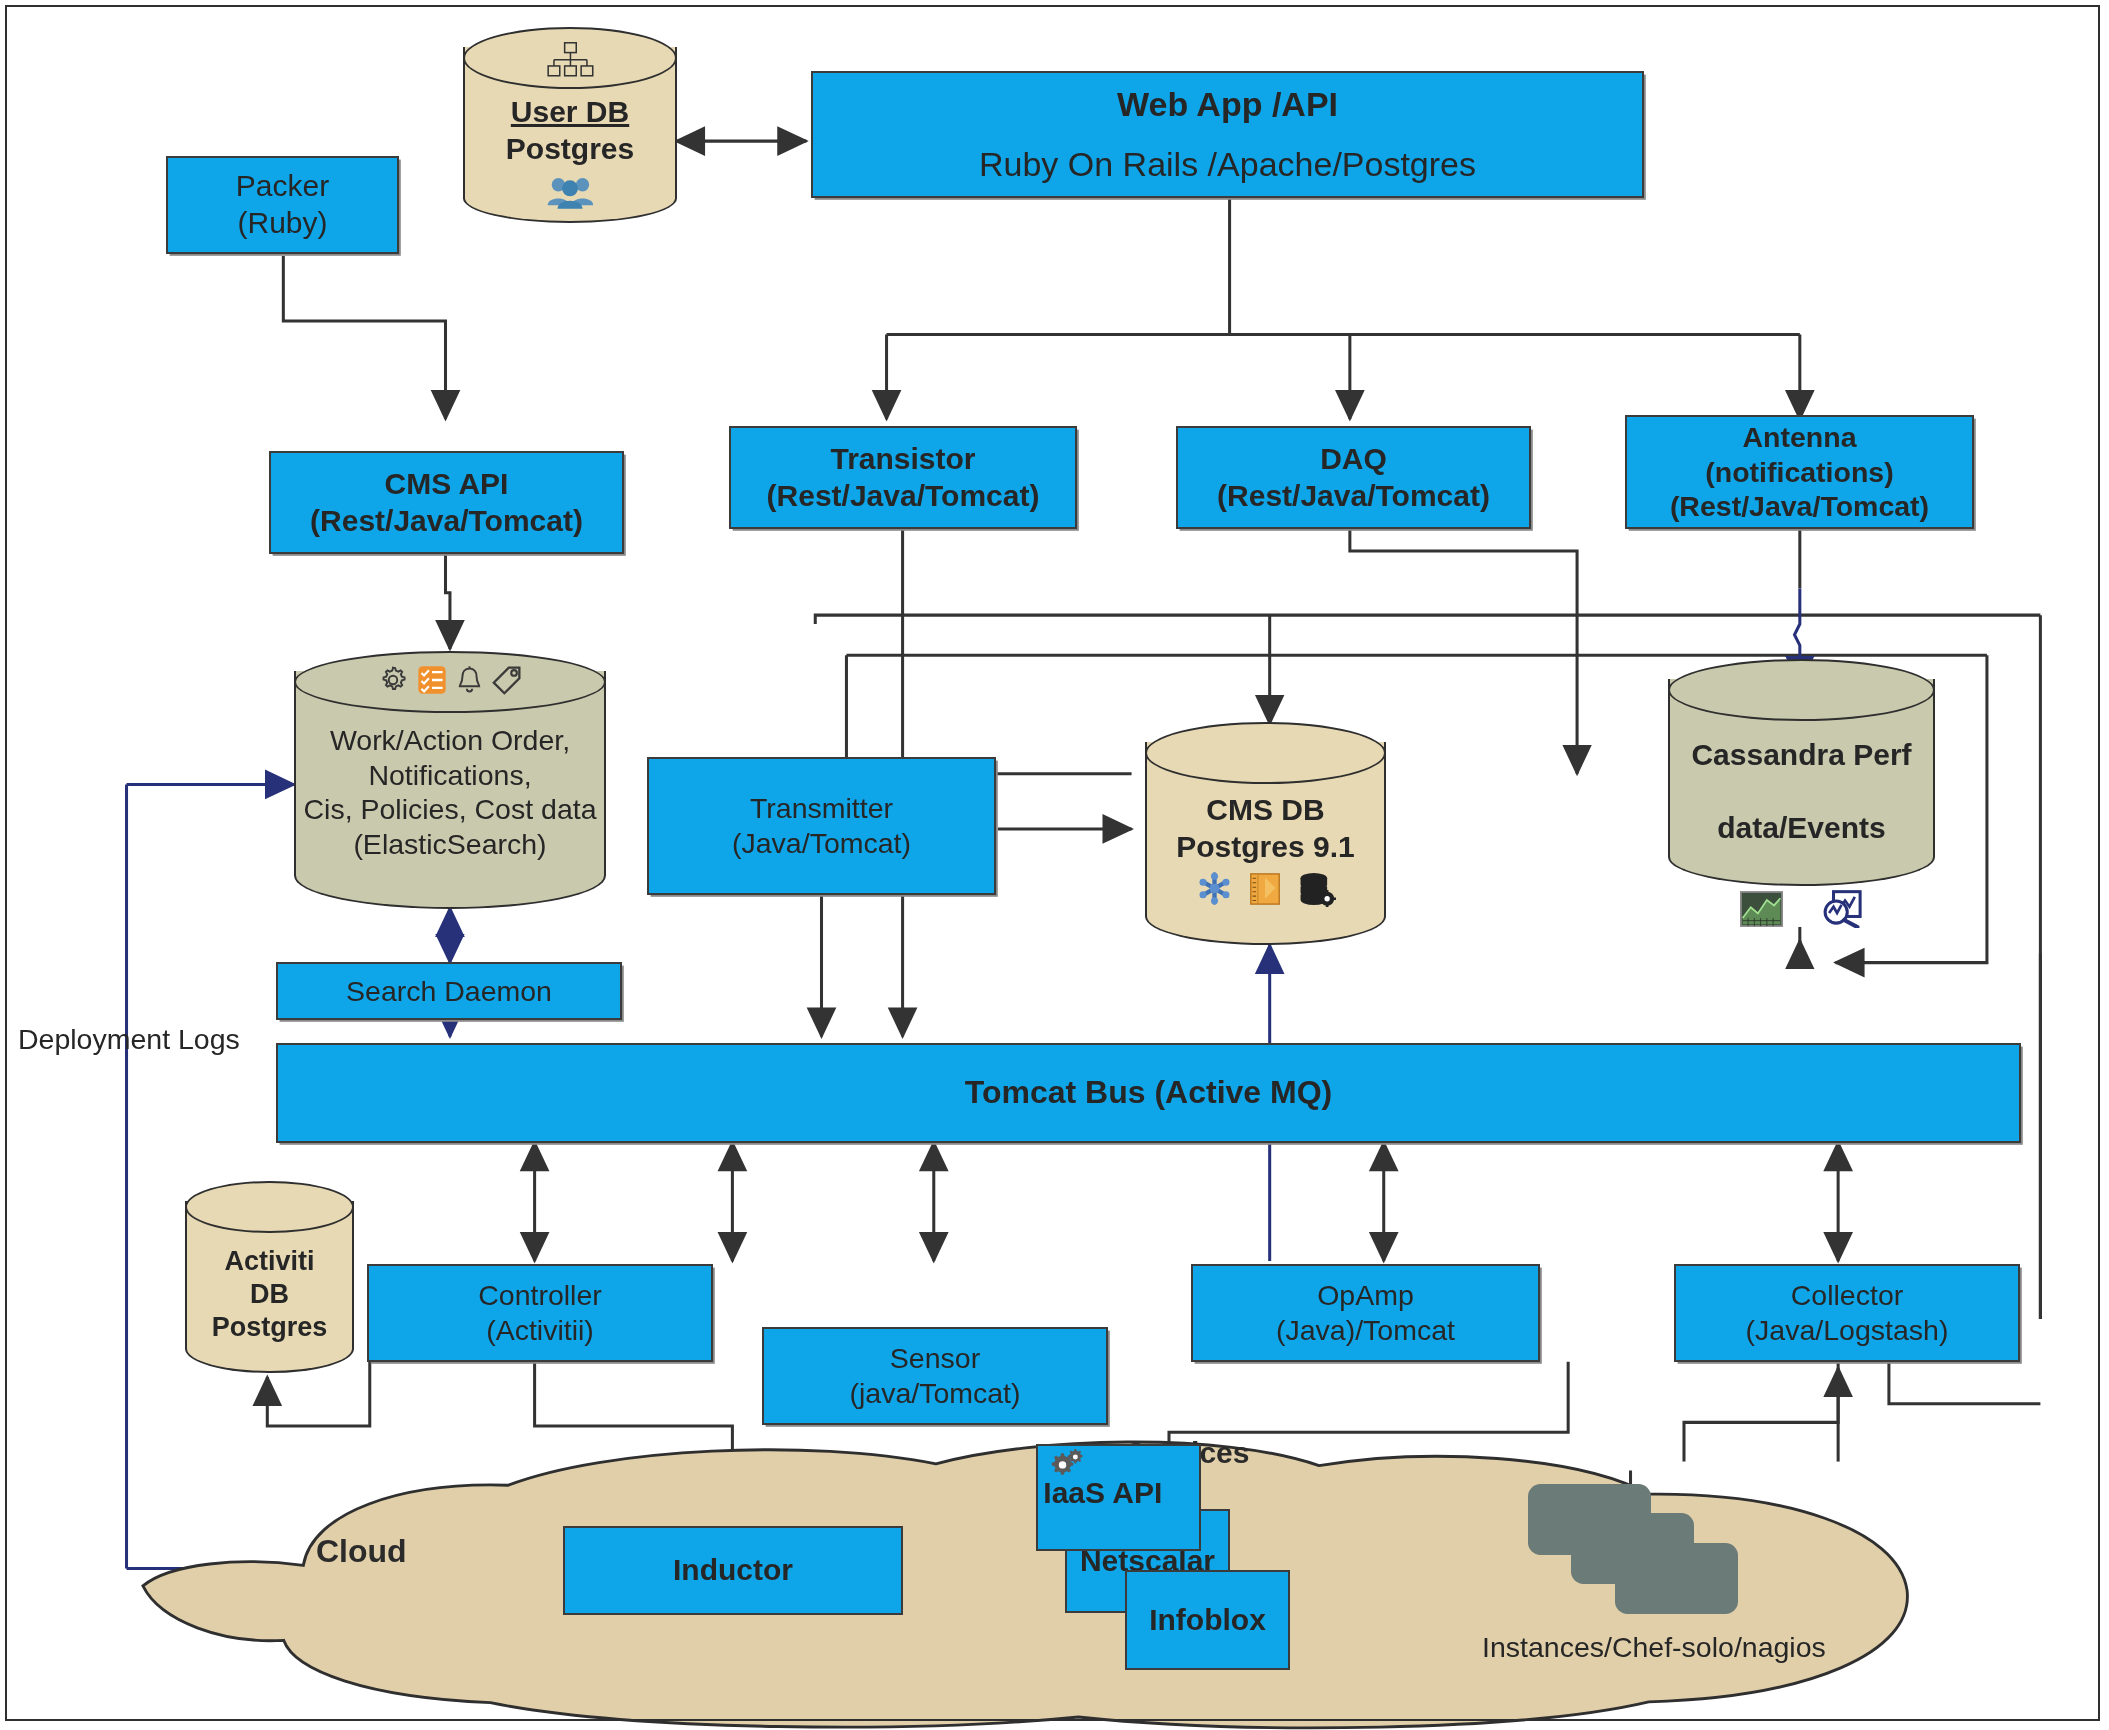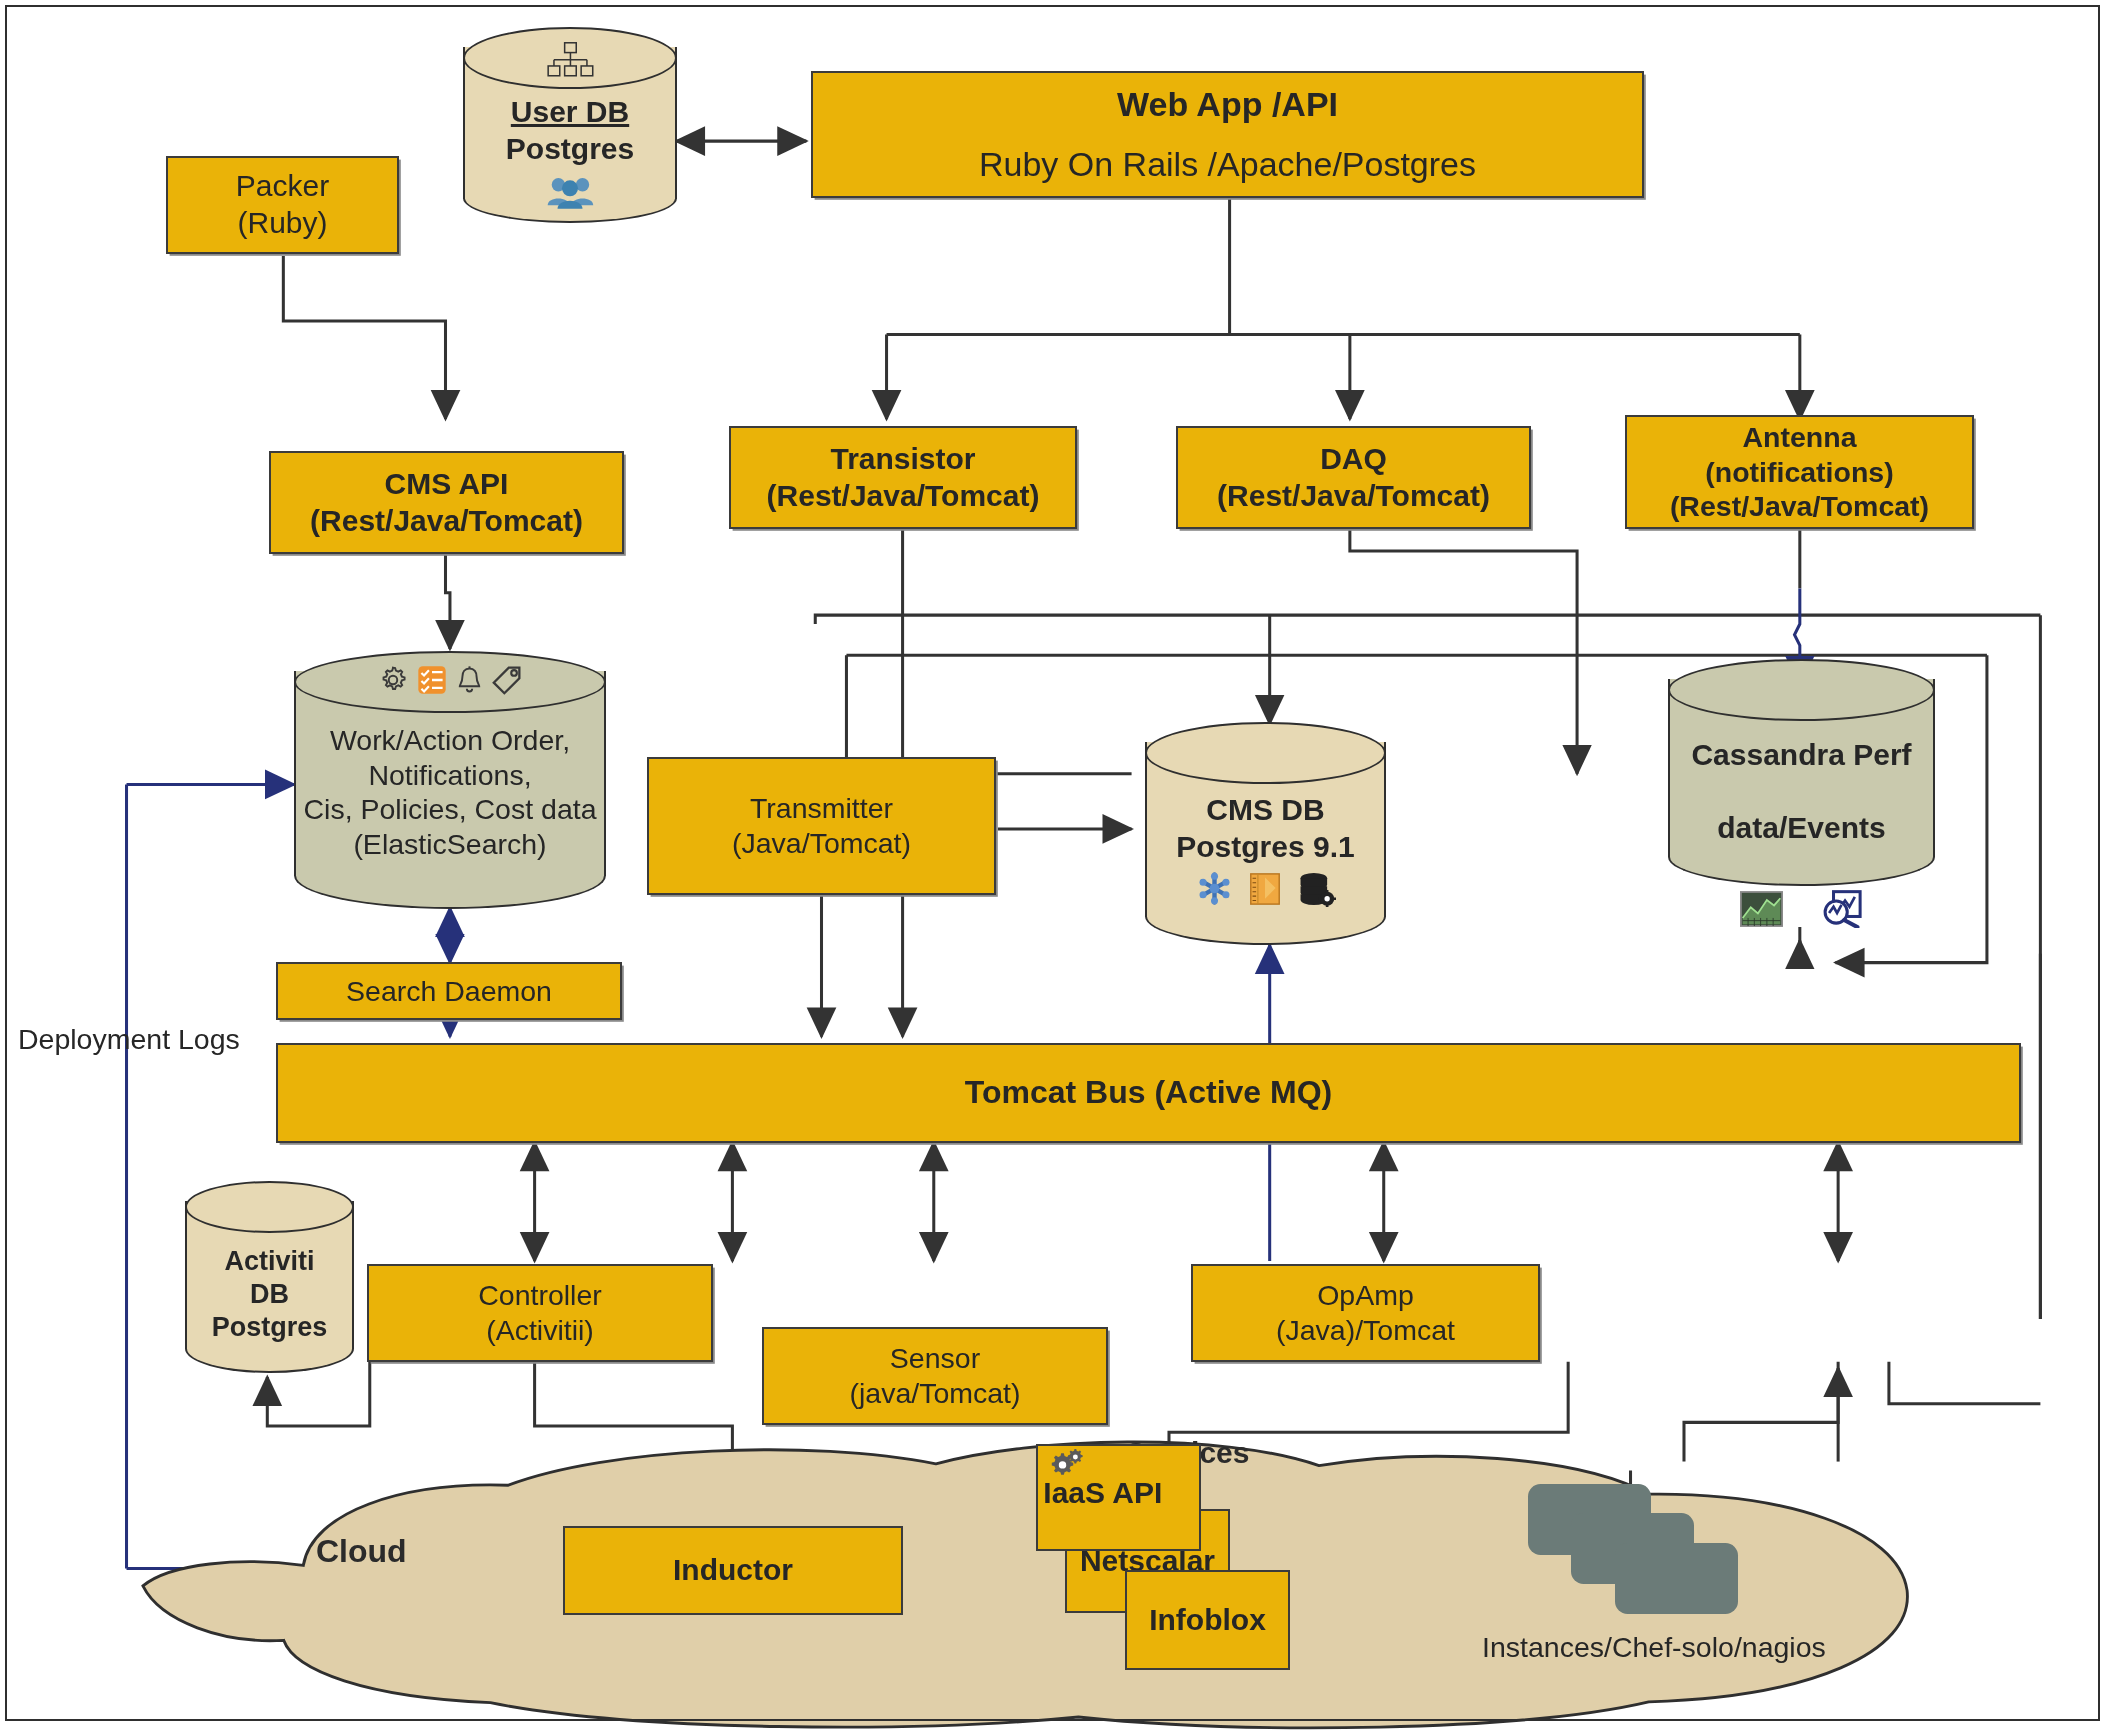--- a/index.html
+++ b/index.html
@@ -38,21 +38,21 @@
     box-sizing: border-box;
     display: flex;
     flex-direction: column;
     align-items: center;
     justify-content: center;
     text-align: center;
     line-height: 1.22;
     color: #262626;
   }
   .boxnode {
-    background: #eab308;
+    background: #0ea5e9;
     border: 2.7px solid #3b3b3b;
   }
   .boxnode.shadow { box-shadow: 2.7px 2.7px 0 -0.9px #8a8a8a; }
   .lbl-bold { font-weight: bold; }
   .t-30 { font-size: 27px; }
   .t-32 { font-size: 28.5px; }
   .t-34 { font-size: 30px; }
   .t-36 { font-size: 32px; }
   .t-38 { font-size: 34px; }
 
@@ -448,20 +448,24 @@
   <div class="node boxnode shadow t-32" style="left:762px; top:1327px; width:346px; height:98px;">
     <span>Sensor</span>
     <span>(java/Tomcat)</span>
   </div>
 
   <div class="node boxnode shadow t-32" style="left:1191px; top:1264px; width:349px; height:98px;">
     <span>OpAmp</span>
     <span>(Java)/Tomcat</span>
   </div>
 
+  <div class="node boxnode shadow t-32" style="left:1674px; top:1264px; width:346px; height:98px;">
+    <span>Collector</span>
+    <span>(Java/Logstash)</span>
+  </div>
 
   <div class="cloudlabel t-36" style="left:316px; top:1533px;">Cloud</div>
 
   <div class="node boxnode lbl-bold t-34" style="left:563px; top:1526px; width:340px; height:89px;">
     <span>Inductor</span>
   </div>
 
   <div class="cloudlabel t-34" style="left:1126px; top:1436px;">Services</div>
 
   <div class="node boxnode lbl-bold t-34" style="left:1065px; top:1509px; width:165px; height:104px;">

